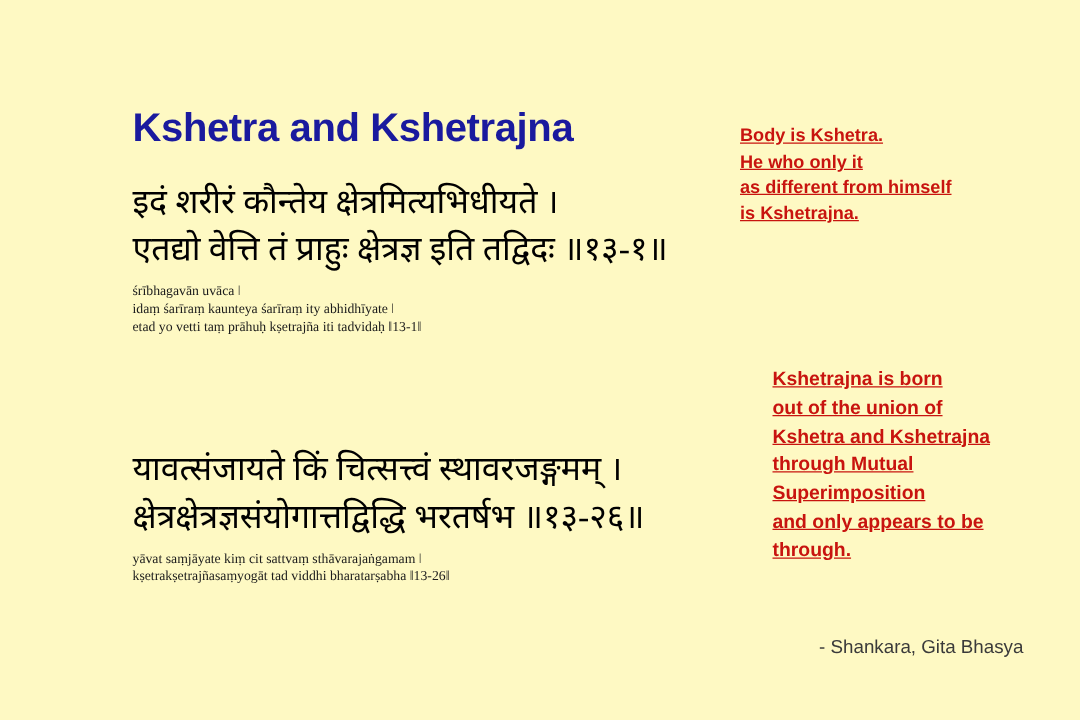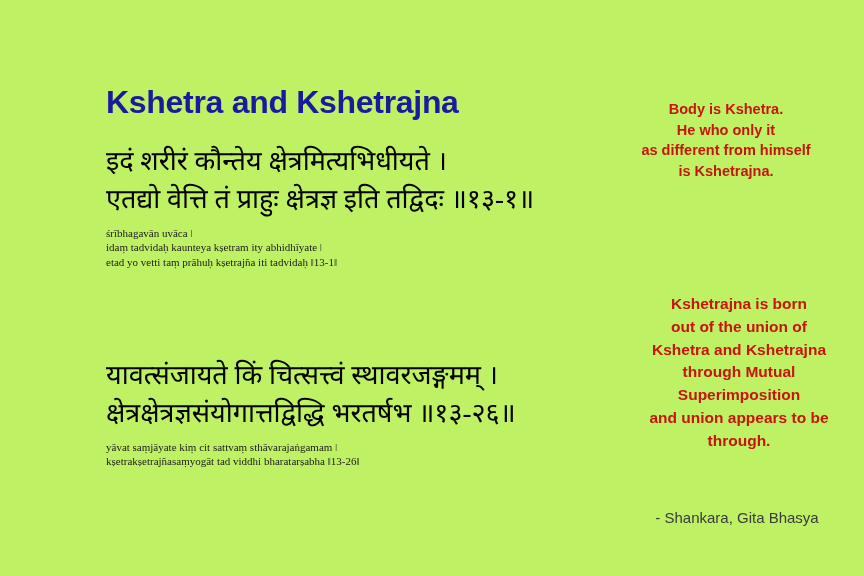--- a/index.html
+++ b/index.html
@@ -12,21 +12,21 @@
     height: 576px;
     position: relative;
     overflow: hidden;
     font-family: "Liberation Sans", sans-serif;
     -webkit-font-smoothing: antialiased;
   }
 
   .slide {
     position: absolute;
     inset: 0;
-    background: #bef264;
+    background: #fef9c3;
   }
 
   
   .title {
     position: absolute;
     left: 106px;
     top: 86px;
     font-family: "Liberation Sans", sans-serif;
     font-weight: bold;
     font-size: 32px;
@@ -58,24 +58,24 @@
     line-height: 1.32;
     color: #1b1b1b;
     white-space: nowrap;
     margin-top: 7px;
   }
   .translit-line { display: block; }
 
   
   .note {
     position: absolute;
-    text-align: center;
     font-family: "Liberation Sans", sans-serif;
     font-weight: bold;
     color: #c8140f;
+    text-decoration: underline;
   }
 
   #note-top {
     left: 592px;
     top: 99px;
     width: 268px;
     font-size: 14.5px;
     line-height: 1.43;
   }
 
@@ -107,21 +107,21 @@
 
 <div class="slide">
 
   <div class="title">Kshetra and Kshetrajna</div>
 
   <div class="verse-block" id="verse-block-1">
     <div class="devanagari">इदं शरीरं कौन्तेय क्षेत्रमित्यभिधीयते ।</div>
     <div class="devanagari">एतद्यो वेत्ति तं प्राहुः क्षेत्रज्ञ इति तद्विदः ॥१३-१॥</div>
     <div class="translit">
       <span class="translit-line">śrībhagavān uvāca ǀ</span>
-      <span class="translit-line">idaṃ tadvidaḥ kaunteya kṣetram ity abhidhīyate ǀ</span>
+      <span class="translit-line">idaṃ śarīraṃ kaunteya śarīraṃ ity abhidhīyate ǀ</span>
       <span class="translit-line">etad yo vetti taṃ prāhuḥ kṣetrajña iti tadvidaḥ ǁ13-1ǁ</span>
     </div>
   </div>
 
   <div class="verse-block" id="verse-block-2">
     <div class="devanagari">यावत्संजायते किं चित्सत्त्वं स्थावरजङ्गमम् ।</div>
     <div class="devanagari">क्षेत्रक्षेत्रज्ञसंयोगात्तद्विद्धि भरतर्षभ ॥१३-२६॥</div>
     <div class="translit">
       <span class="translit-line">yāvat saṃjāyate kiṃ cit sattvaṃ sthāvarajaṅgamam ǀ</span>
       <span class="translit-line">kṣetrakṣetrajñasaṃyogāt tad viddhi bharatarṣabha ǁ13-26ǁ</span>
@@ -134,19 +134,19 @@
     <span class="note-line">as different from himself</span>
     <span class="note-line">is Kshetrajna.</span>
   </div>
 
   <div class="note" id="note-bottom">
     <span class="note-line">Kshetrajna is born</span>
     <span class="note-line">out of the union of</span>
     <span class="note-line">Kshetra and Kshetrajna</span>
     <span class="note-line">through Mutual</span>
     <span class="note-line">Superimposition</span>
-    <span class="note-line">and union appears to be</span>
+    <span class="note-line">and only appears to be</span>
     <span class="note-line">through.</span>
   </div>
 
   <div class="attribution">- Shankara, Gita Bhasya</div>
 
 </div>
 
 </body></html>

